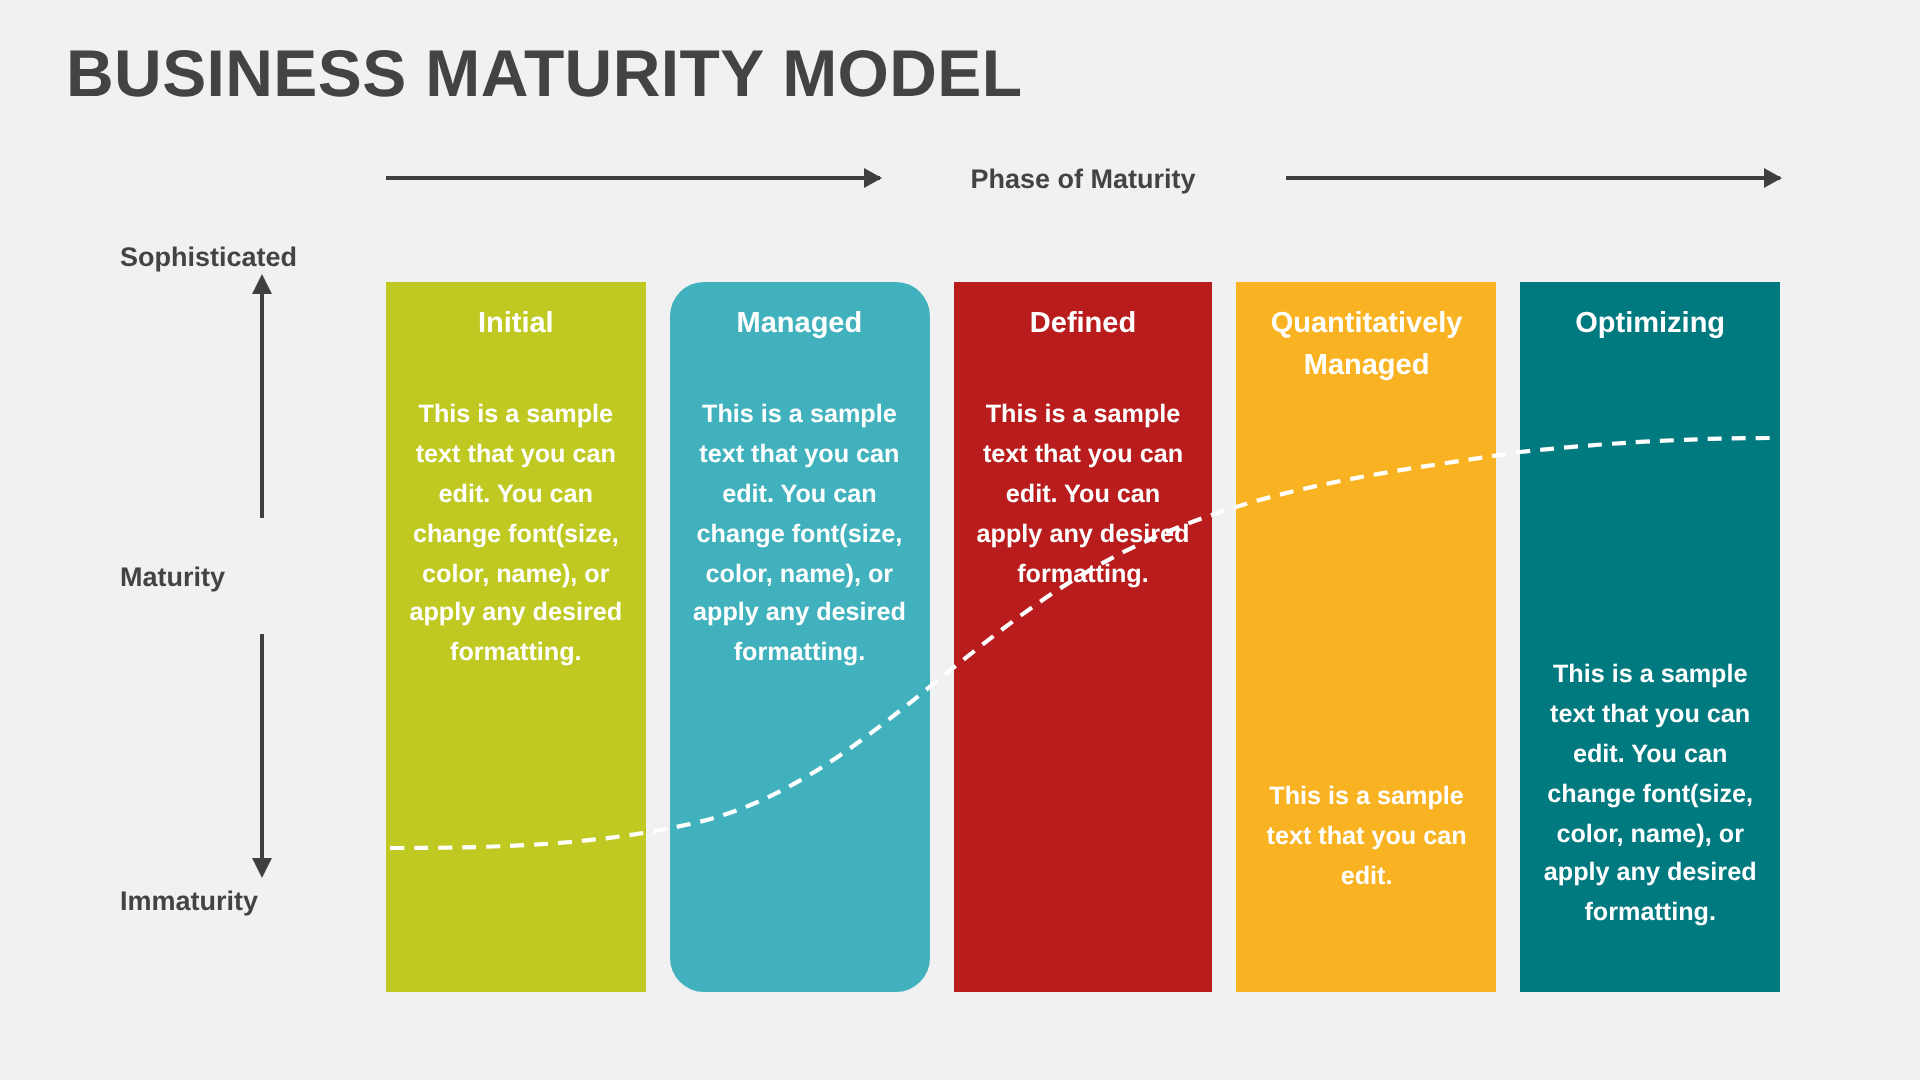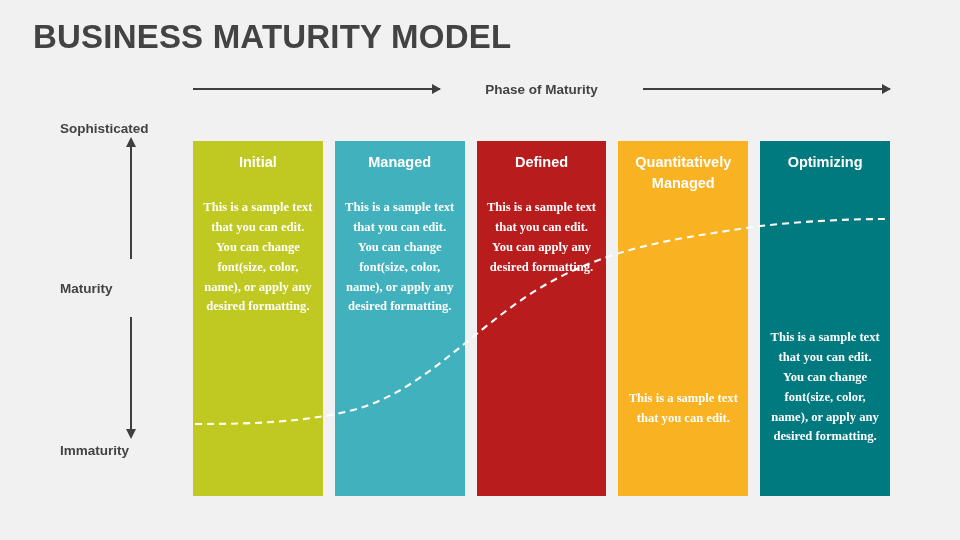--- a/index.html
+++ b/index.html
@@ -146,21 +146,20 @@
     padding: 0 4px;
   }
   .phase-body {
     font-size: 12.6px;
     font-weight: bold;
     color: #ffffff;
     text-align: center;
     line-height: 1.58;
     padding: 0 9px;
     box-sizing: border-box;
-    font-family: Liberation Serif, serif;
   }
   .body-top   { margin-top: 25px; }
   .body-mid   { margin-top: 195px; }
   .body-late  { margin-top: 155px; }
 
   
   #curve {
     position: absolute;
     left: 0;
     top: 0;
@@ -190,21 +189,21 @@
     <div class="v-label" id="label-immaturity">Immaturity</div>
   </div>
 
   <div id="columns">
 
     <div class="phase-col" style="background: rgb(191, 201, 33);">
       <div class="phase-title">Initial</div>
       <div class="phase-body body-top">This is a sample text that you can edit. You can change font(size, color, name), or apply any desired formatting.</div>
     </div>
 
-    <div class="phase-col" style="background: rgb(65, 178, 189);">
+    <div class="phase-col" style="background: rgb(65, 178, 189); border-radius: 17px;">
       <div class="phase-title">Managed</div>
       <div class="phase-body body-top">This is a sample text that you can edit. You can change font(size, color, name), or apply any desired formatting.</div>
     </div>
 
     <div class="phase-col" style="background: #b91c1c;">
       <div class="phase-title">Defined</div>
       <div class="phase-body body-top">This is a sample text that you can edit. You can apply any desired formatting.</div>
     </div>
 
     <div class="phase-col" style="background: rgb(249, 178, 33);">

